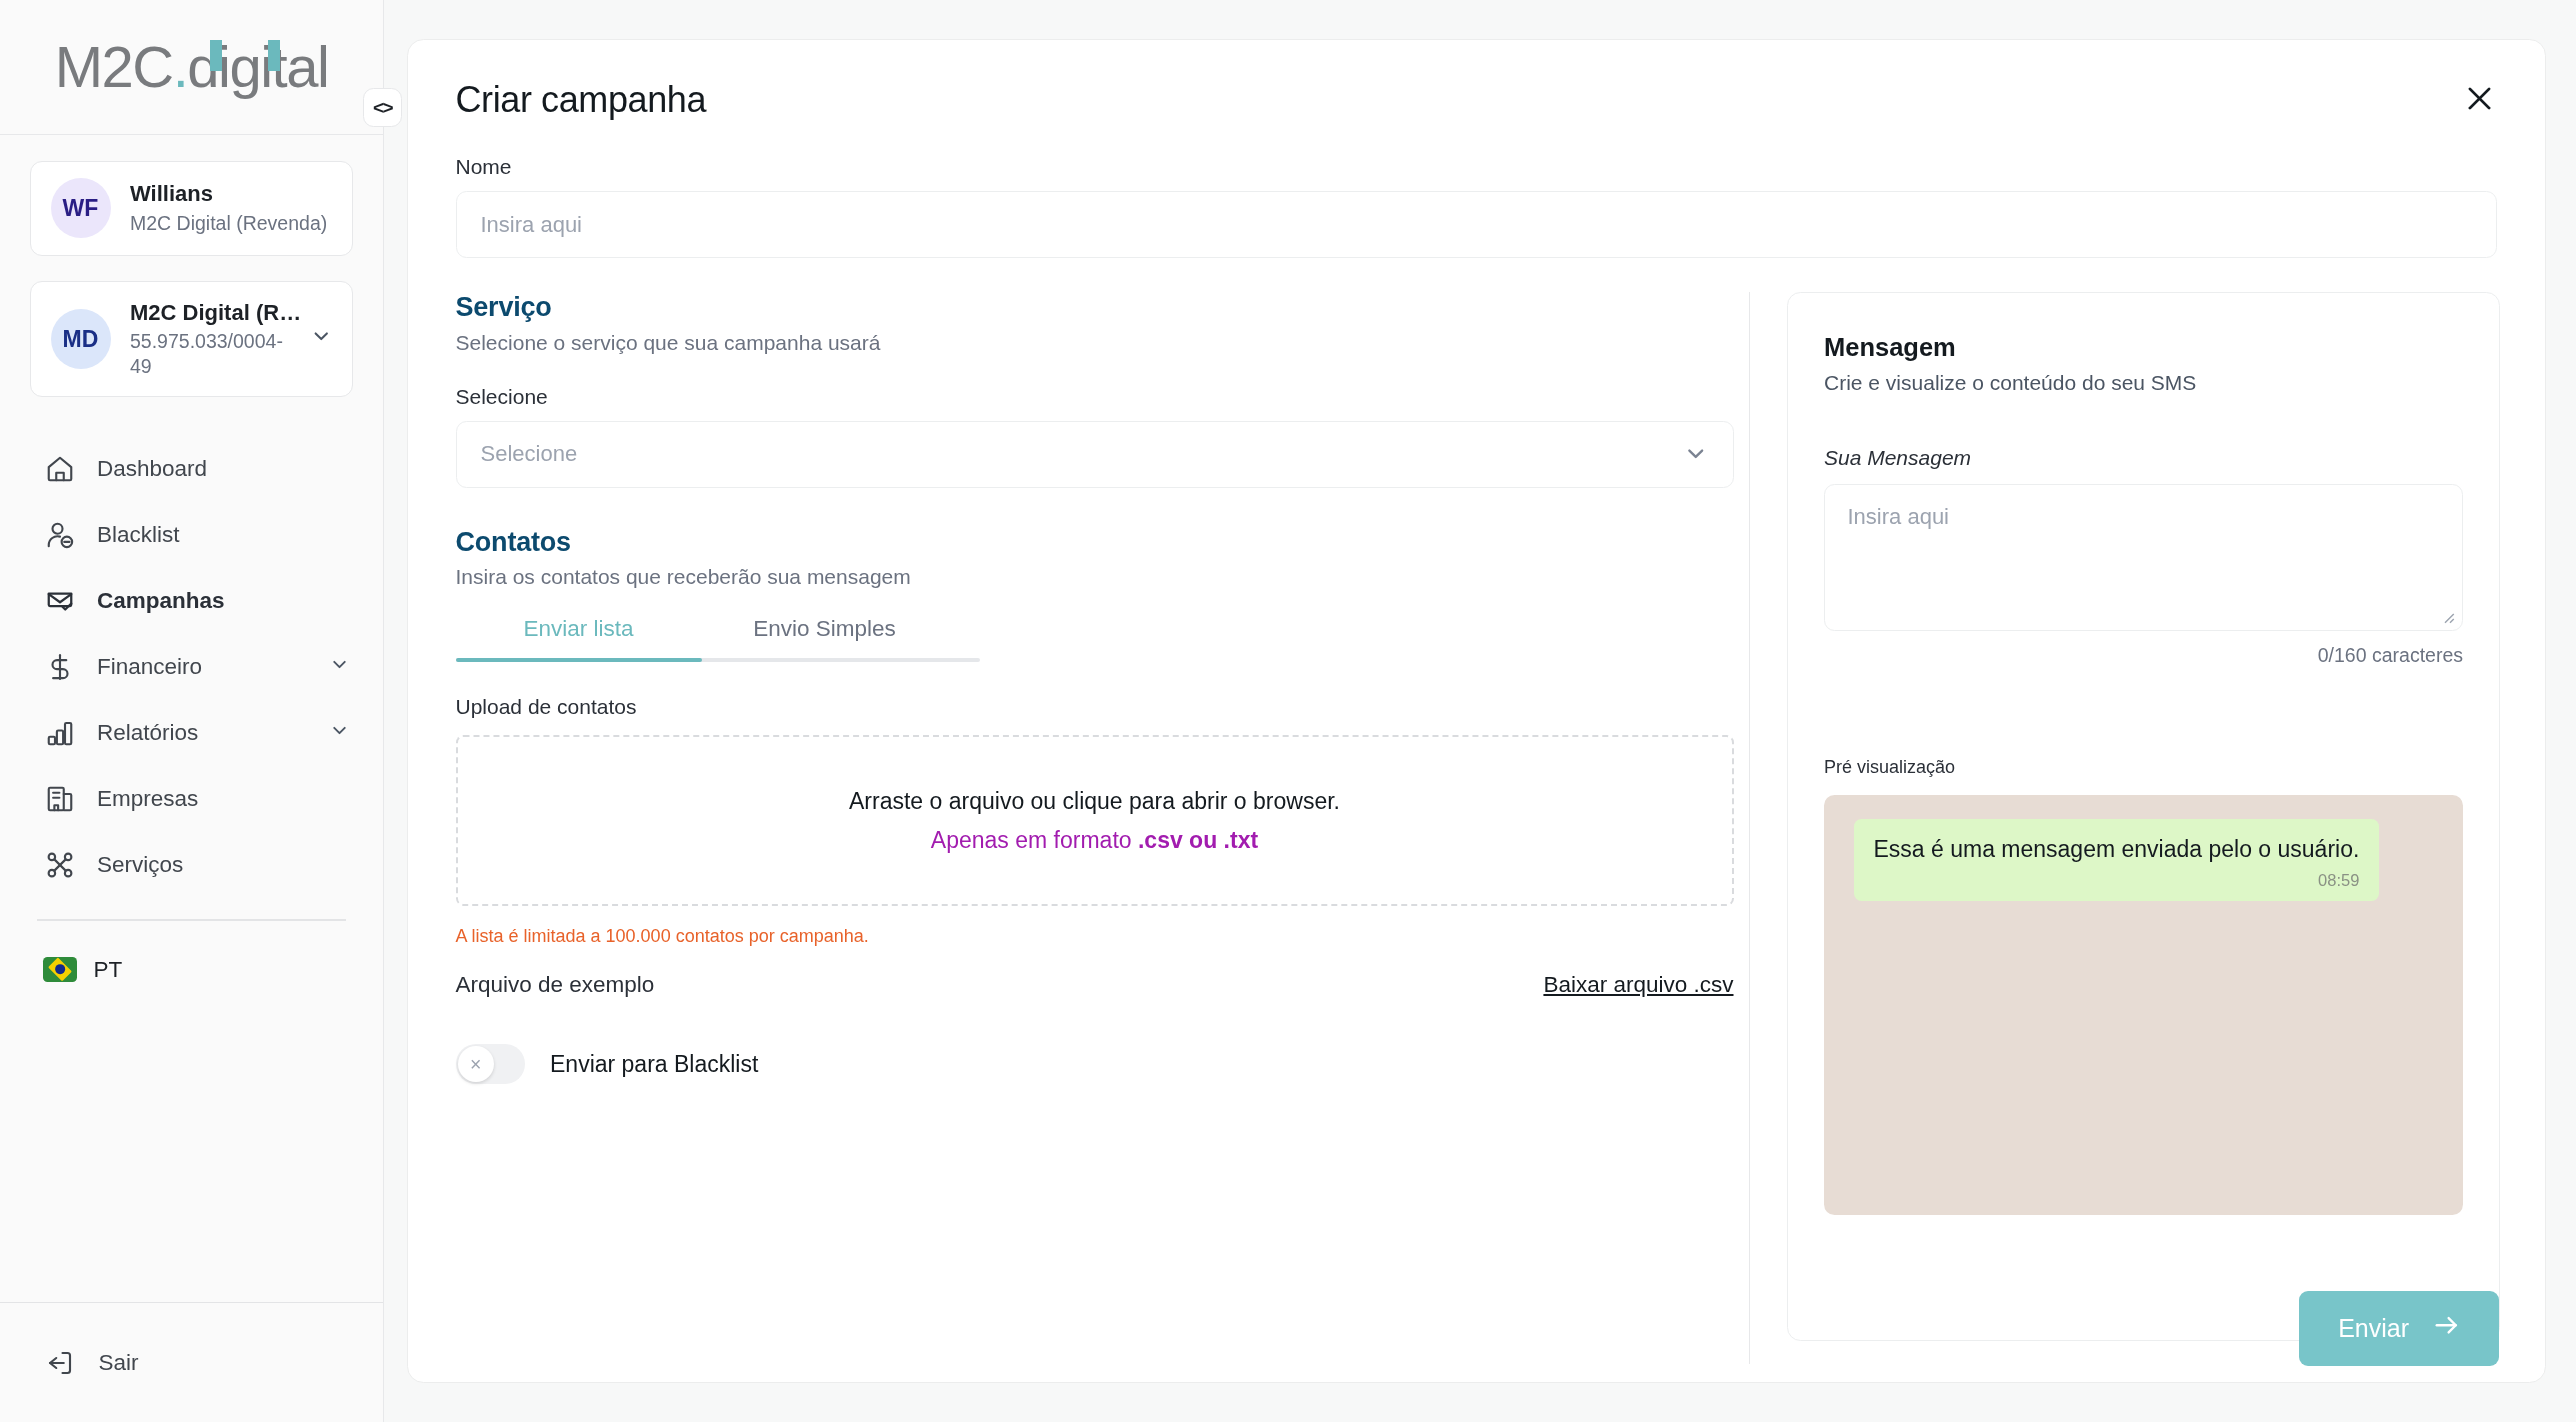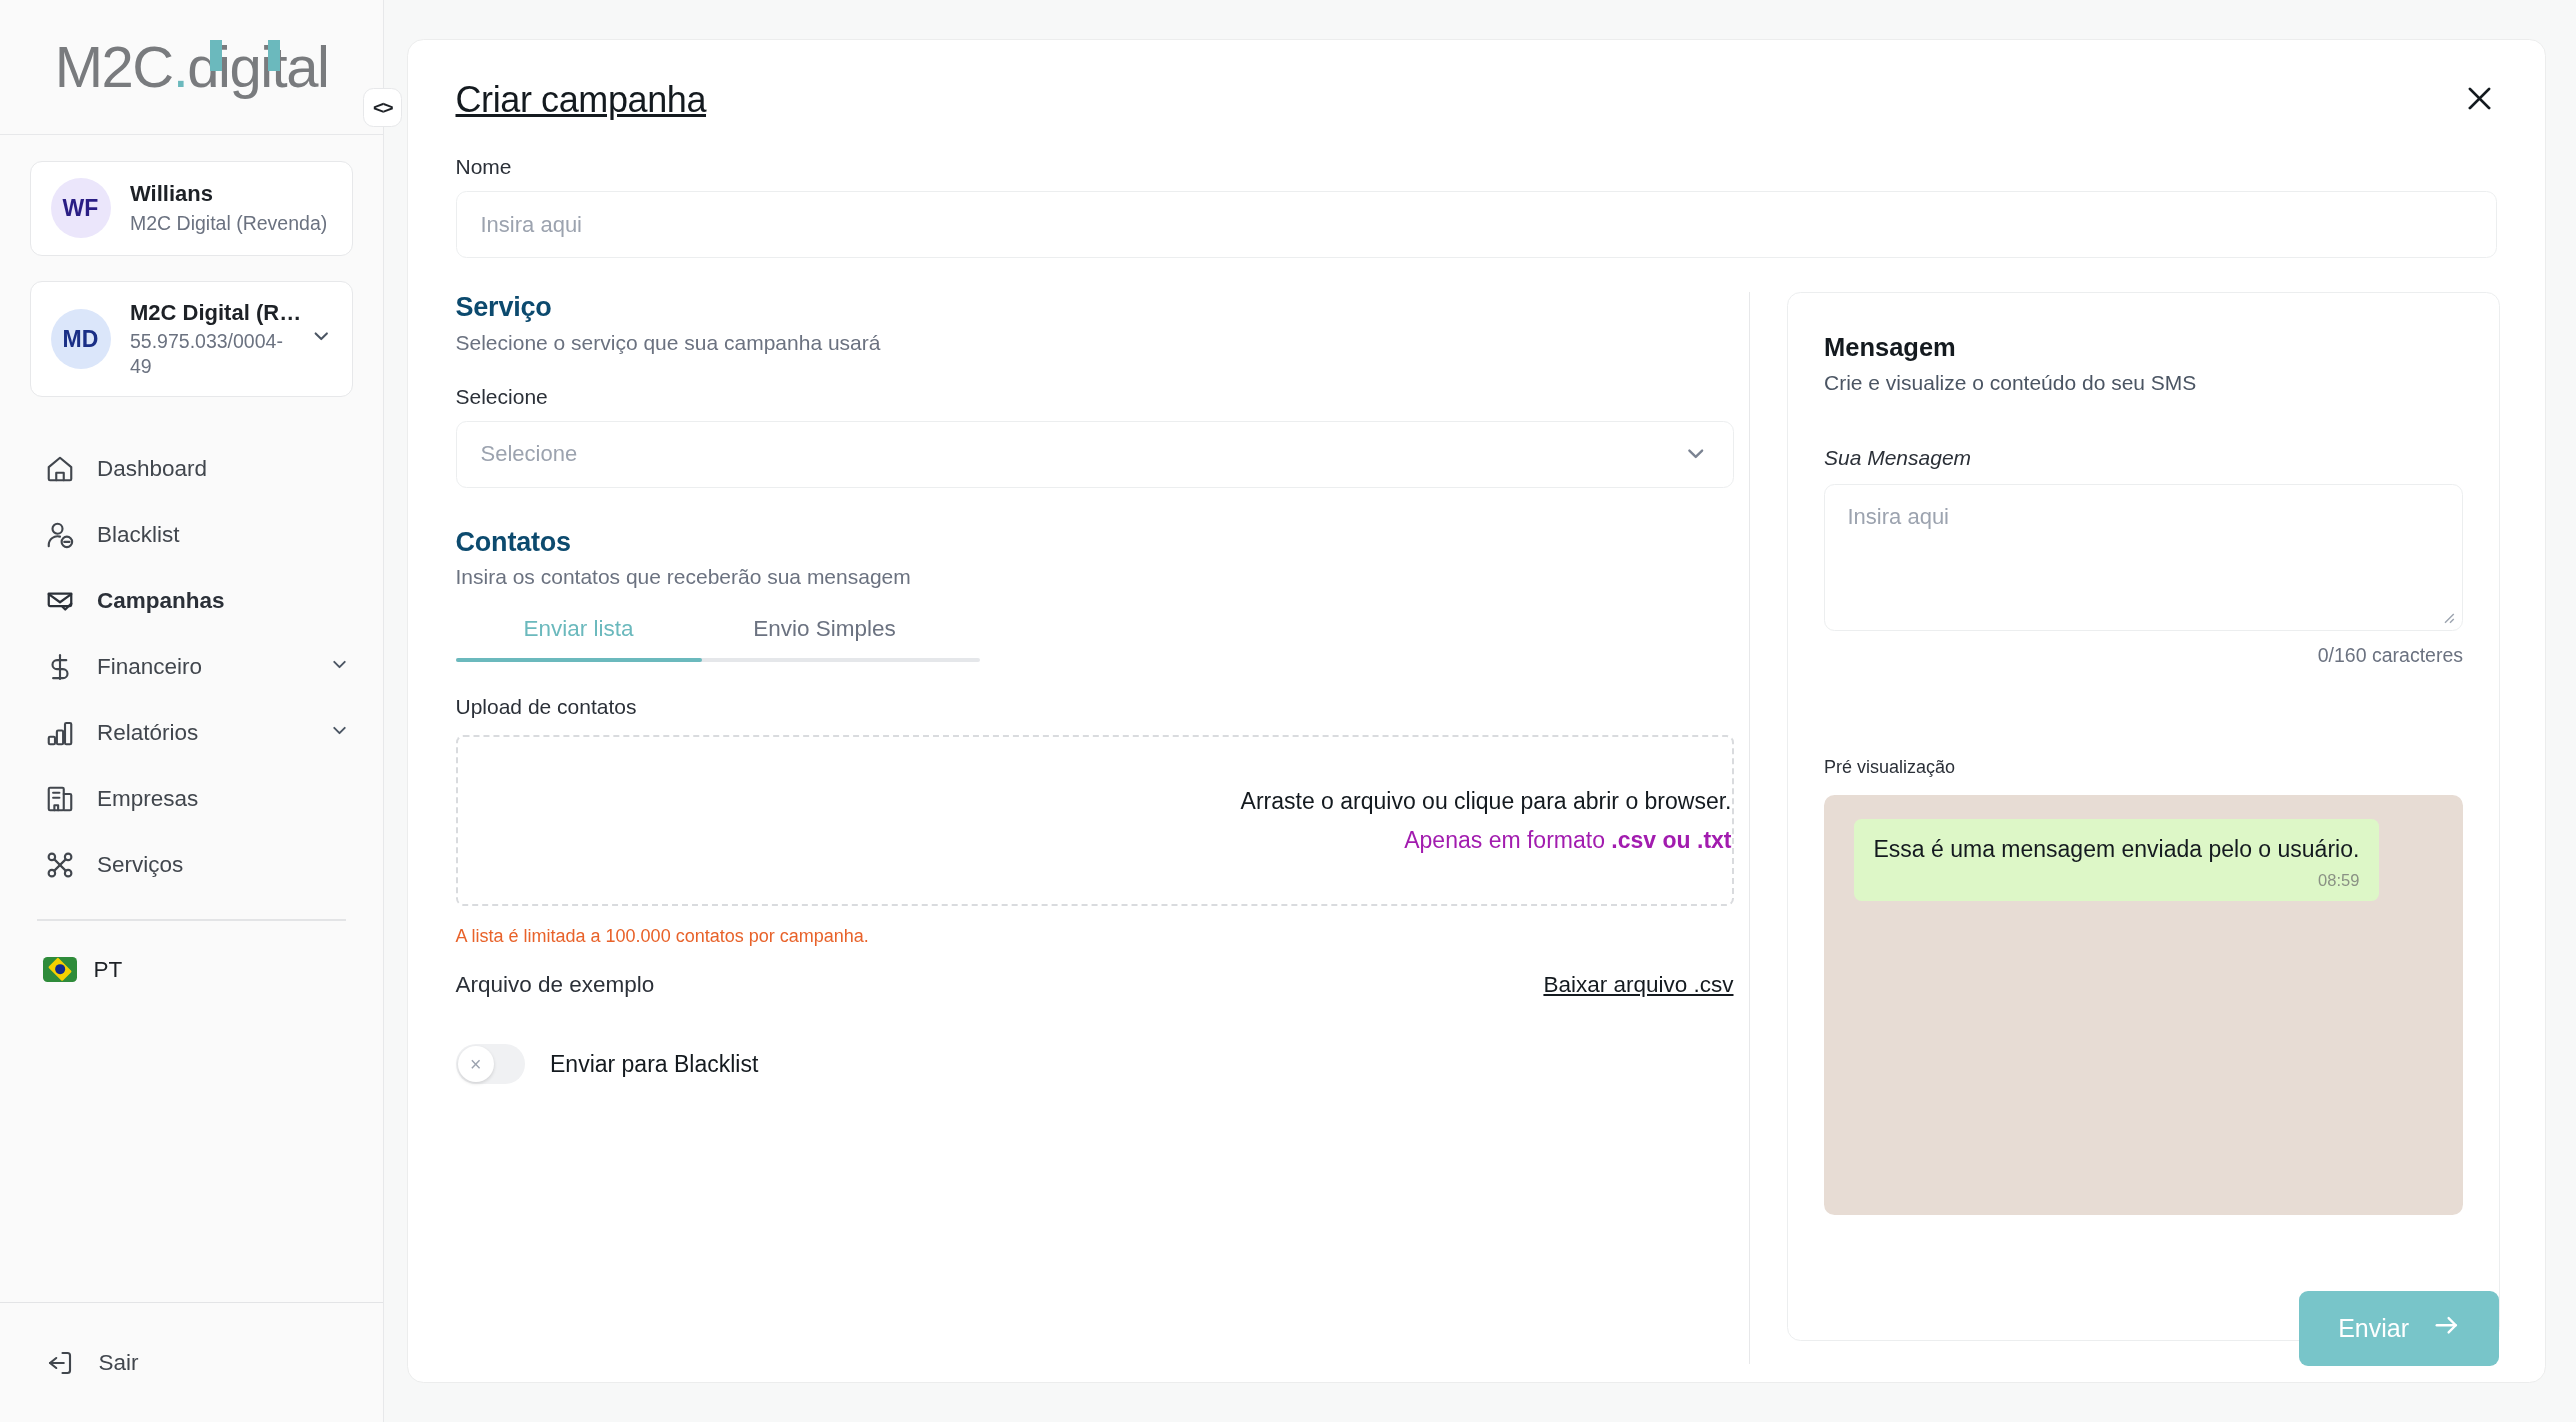--- a/index.html
+++ b/index.html
@@ -101,21 +101,21 @@
   .logout-label { font-size: 22.5px; color: #41464d; }
 
   
   .main { flex: 1; position: relative; background: #f7f8f8; padding: 39px 30px 39px 22.5px; }
   .modal {
     width: 100%; height: 100%;
     background: #ffffff; border: 1.5px solid #eceded; border-radius: 16.5px;
     position: relative; overflow: hidden;
   }
   .modal-head { padding: 39px 48px 0 48px; position: relative; }
-  .modal-title { font-size: 36px; font-weight: 400; color: #141a1f; letter-spacing: -0.4px; text-decoration: underline; }
+  .modal-title { font-size: 36px; font-weight: 400; color: #141a1f; letter-spacing: -0.4px; }
   .close-btn {
     position: absolute; right: 39px; top: 31px;
     width: 54px; height: 54px; display: flex; align-items: center; justify-content: center;
     cursor: pointer; color: #141a1f;
   }
   .close-btn svg { width: 33px; height: 33px; }
 
   .field-label { font-size: 21px; color: #2b3038; margin-bottom: 12px; }
   .nome-block { padding: 34px 48px 0 48px; }
   .input-box {
@@ -149,21 +149,21 @@
     width: 246px; text-align: center;
   }
   .tab.active { color: #6bb9bd; }
   .tabs-rail { position: absolute; left: 0; bottom: 0; width: 524px; height: 3.7px; background: #e5e7ea; border-radius: 2.2px; }
   .tabs-ind { position: absolute; left: 0; bottom: 0; width: 246px; height: 3.7px; background: #6bb9bd; border-radius: 2.2px; }
 
   .upload-label { font-size: 21px; color: #2b3038; margin-top: 33px; }
   .dropzone {
     margin-top: 16.5px; width: 1278px; height: 171px;
     border: 2.2px dashed #d9dbde; border-radius: 7.5px;
-    display: flex; flex-direction: column; align-items: flex-end; justify-content: center;
+    display: flex; flex-direction: column; align-items: center; justify-content: center;
     cursor: pointer; background: #ffffff;
   }
   .dz-l1 { font-size: 23px; color: #141a1f; }
   .dz-l2 { font-size: 23px; color: #a21caf; margin-top: 12px; }
   .dz-l2 b { font-weight: 700; }
 
   .limit-note { font-size: 18px; color: #e8622a; margin-top: 19.5px; }
 
   .example-row {
     display: flex; align-items: center; justify-content: space-between;

